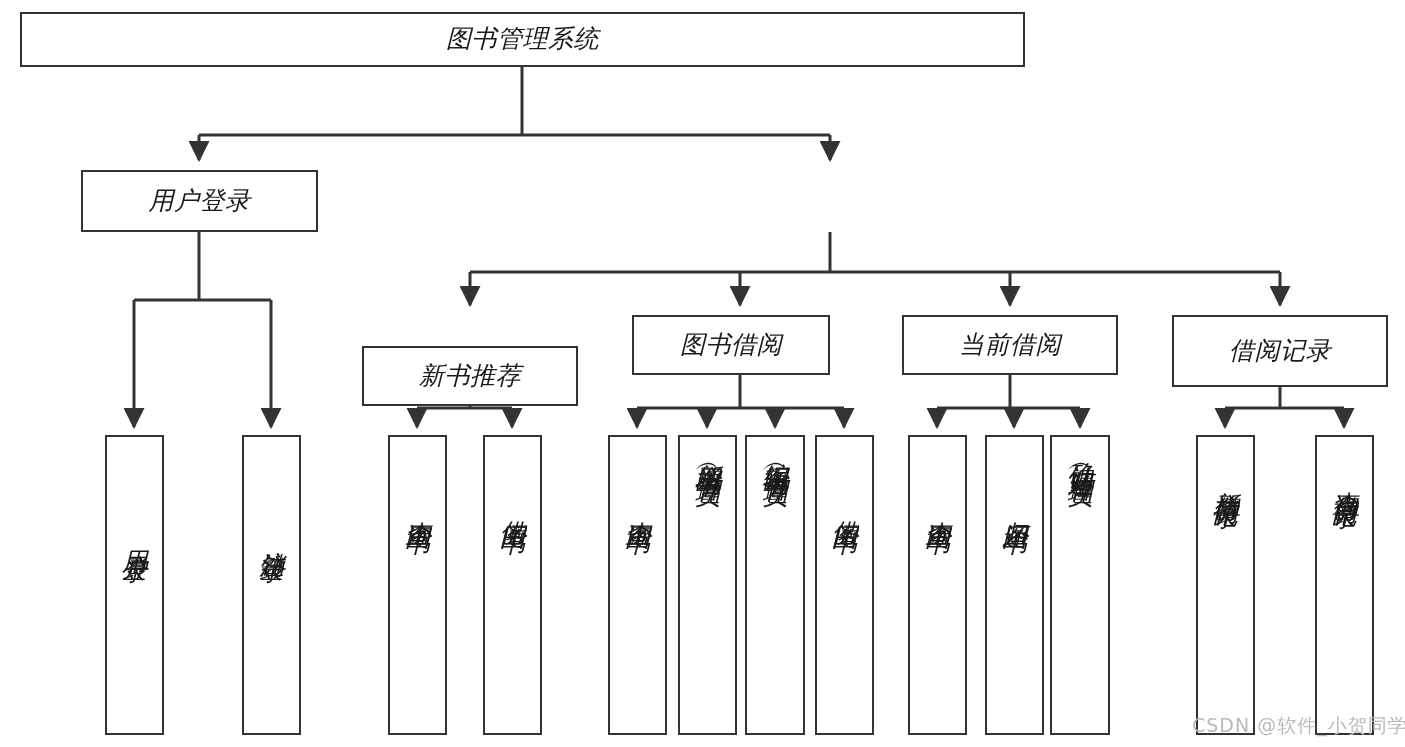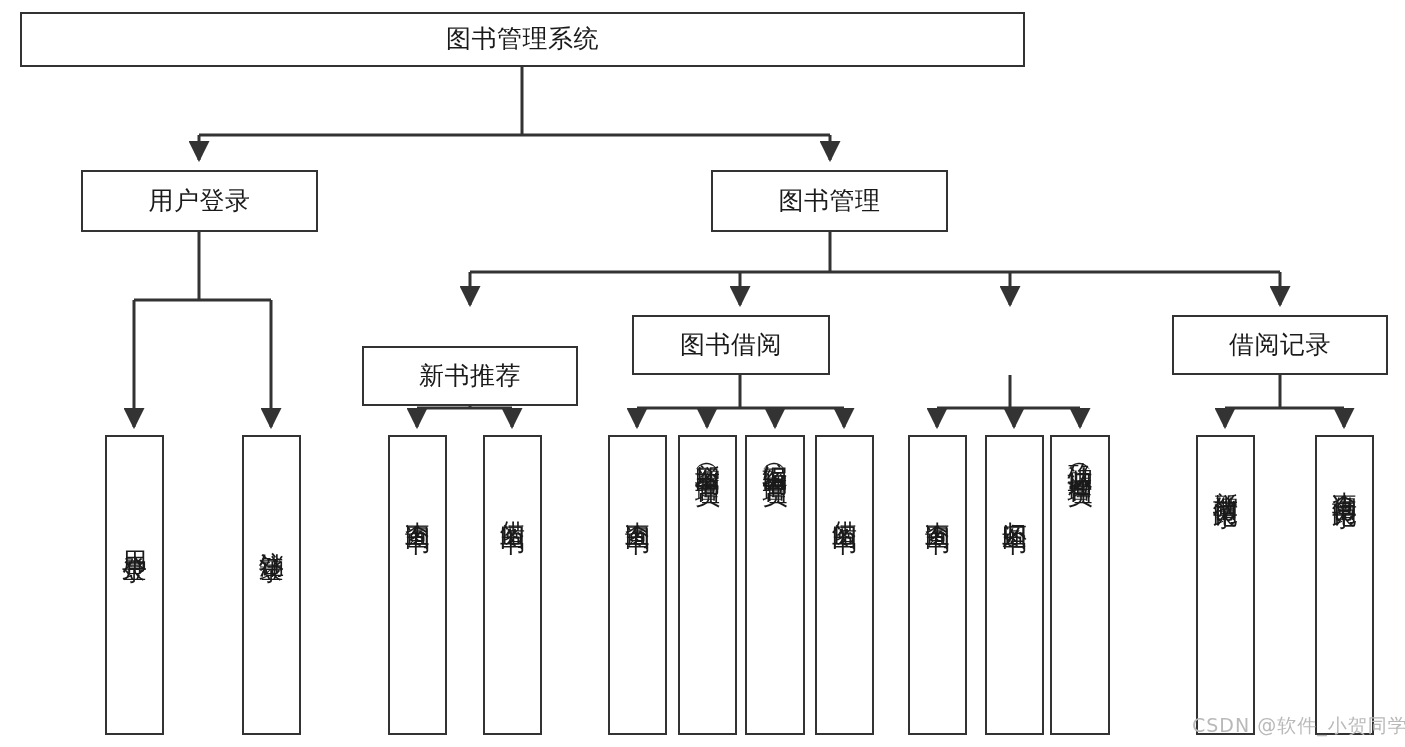--- a/index.html
+++ b/index.html
@@ -11,20 +11,21 @@
   svg.wires{position:absolute;left:0;top:0;width:1405px;height:747px;}
 
   .node{
     position:absolute;
     box-sizing:border-box;
     background:#ffffff;
     border:2.5px solid #333333;
     display:flex;
     align-items:center;
     justify-content:center;
+    font-style:italic;
   }
   .node .label{
     color:#1a1a1a;
     font-size:25px;
     line-height:1.15;
     letter-spacing:0.5px;
     white-space:nowrap;
   }
   
   .node.vert{
@@ -106,31 +107,31 @@
     </g>
   </svg>
 
   <div class="node" style="left:20px;top:12px;width:1005px;height:55px;">
     <span class="label">图书管理系统</span>
   </div>
 
   <div class="node" style="left:81px;top:170px;width:237px;height:62px;">
     <span class="label">用户登录</span>
   </div>
-  <div class="node" style="left:711px;top:170px;width:237px;height:62px;">
-    <span class="label">图书管理</span>
-  </div>
 
   <div class="node" style="left:362px;top:315px;width:216px;height:60px;margin-top:31px;">
     <span class="label">新书推荐</span>
   </div>
   <div class="node" style="left:632px;top:315px;width:198px;height:60px;">
     <span class="label">图书借阅</span>
   </div>
-  <div class="node" style="left:1172px;top:315px;width:216px;height:60px;align-items:center;">
+  <div class="node" style="left:902px;top:315px;width:216px;height:60px;">
+    <span class="label">当前借阅</span>
+  </div>
+  <div class="node" style="left:1172px;top:315px;width:216px;height:72px;align-items:center;">
     <span class="label">借阅记录</span>
   </div>
 
   <div class="node vert" style="left:105px;top:435px;width:59px;height:300px;padding-top:92px;">
     <span class="label">用户登录</span>
   </div>
   <div class="node vert" style="left:242px;top:435px;width:59px;height:300px;padding-top:92px;">
     <span class="label">注销登录</span>
   </div>
 

